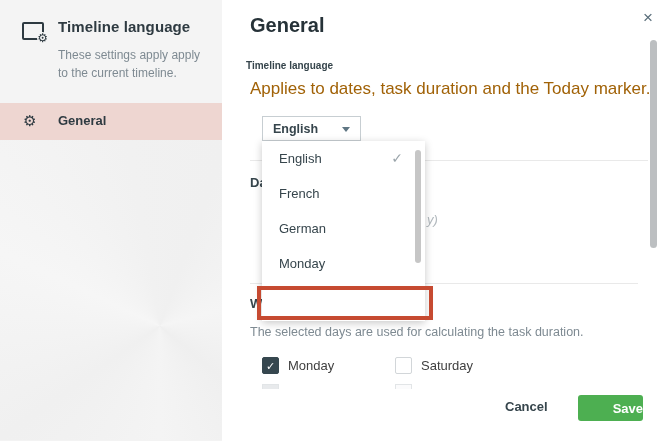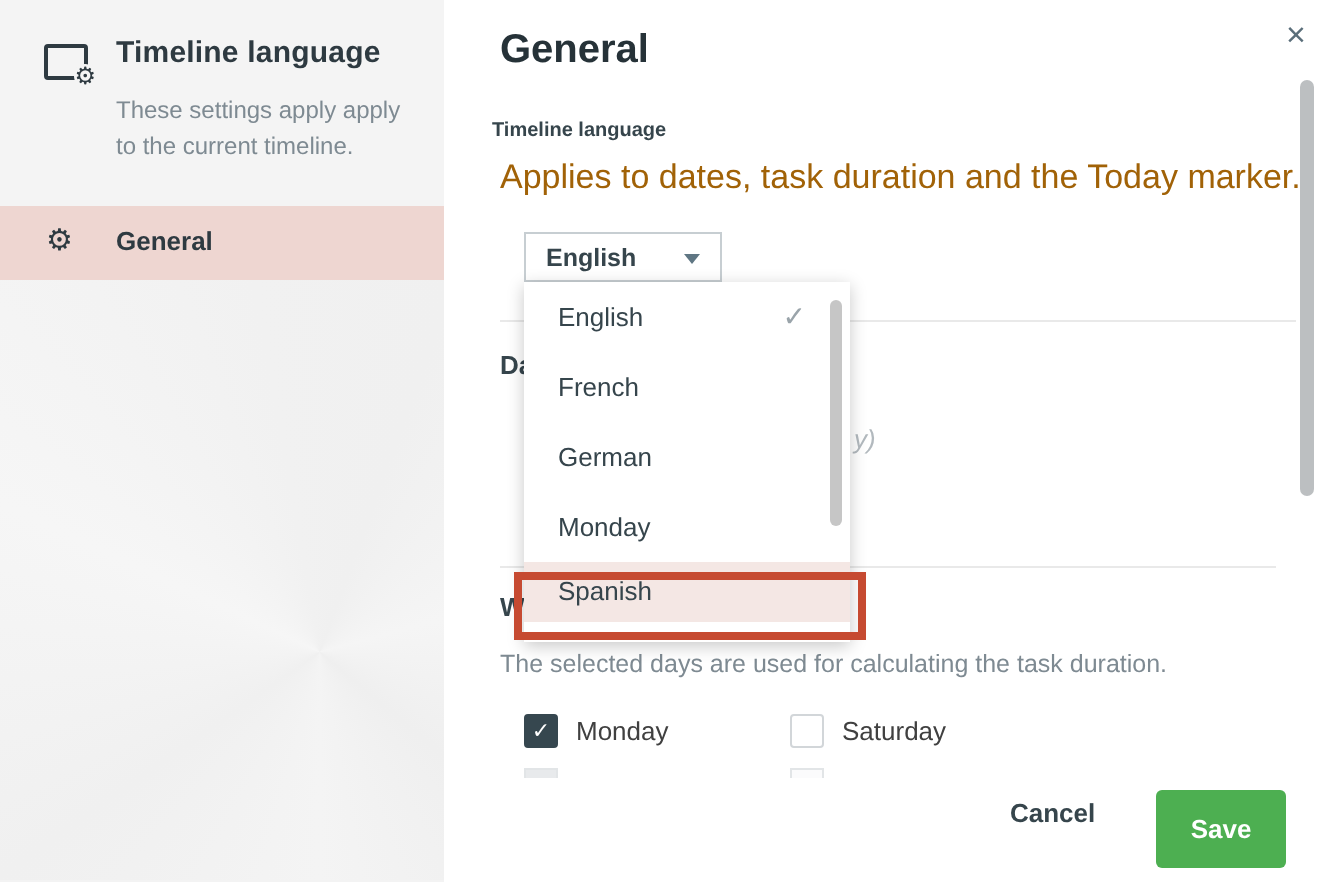--- a/index.html
+++ b/index.html
@@ -46,21 +46,21 @@
   .cb-monday { left:40px; }
   .cb-saturday { left:173px; }
   .cb-box { position:absolute; left:0; top:0; width:17px; height:17px; border:1px solid #d2d6d9; background:#fff; border-radius:2px; }
   .cb-box.checked { background:#36474f; border-color:#36474f; color:#fff; font-size:11px; line-height:16px; text-align:center; }
   .cb-label { position:absolute; left:26px; top:1px; font-size:13px; color:#404040; white-space:nowrap; }
   .cb-partial { position:absolute; top:384px; width:17px; height:5px; border:1px solid #e2e5e7; border-bottom:none; background:#fbfbfc; }
   .cbp-1 { left:262px; background:#e8eaec; }
   .cbp-2 { left:395px; }
 
   .cancel-btn { position:absolute; left:283px; top:399px; border:0; background:none; font-size:13px; font-weight:700; color:#36454c; cursor:pointer; }
-  .save-btn { position:absolute; left:356px; top:395px; width:65px; height:39px; border:0; border-radius:3px; background:#4daf51; color:#fff; font-size:13px; font-weight:700; cursor:pointer; font-family:"Liberation Sans",sans-serif; }
+  .save-btn { position:absolute; left:356px; top:395px; width:65px; height:26px; border:0; border-radius:3px; background:#4daf51; color:#fff; font-size:13px; font-weight:700; cursor:pointer; font-family:"Liberation Sans",sans-serif;text-align:right; }
 
   .main-scrollbar { position:absolute; left:428px; top:40px; width:7px; height:208px; background:#bcbfc1; border-radius:4px; cursor:pointer; }
 
   
   .dropdown { position:absolute; left:262px; top:141px; width:163px; height:180px; background:#fff; box-shadow:0 2px 8px rgba(0,0,0,.22); z-index:5; }
   .dd-option { position:relative; height:35px; line-height:35px; padding-left:17px; font-size:13px; color:#36454c; cursor:pointer; }
   .dd-option .check { position:absolute; right:22px; top:0; color:#9aa4aa; font-size:14px; }
   .dd-option.highlight { background:#f4e7e4; height:30px; line-height:30px; }
   .dd-scrollbar { position:absolute; right:4px; top:9px; width:6px; height:113px; background:#c6c6c6; border-radius:3px; cursor:pointer; }
   .red-annotation { position:absolute; left:257px; top:286px; width:176px; height:34px; border:4px solid #c64a31; z-index:6; pointer-events:none; }
@@ -131,21 +131,18 @@
     </div>
     <div class="dd-option">
       <span>French</span>
     </div>
     <div class="dd-option">
       <span>German</span>
     </div>
     <div class="dd-option">
       <span>Monday</span>
     </div>
-    <div class="dd-option highlight">
-      <span>Spanish</span>
-    </div>
     <div class="dd-scrollbar"></div>
   </div>
 
   <div class="red-annotation"></div>
 
 </div>
 
 </body></html>

